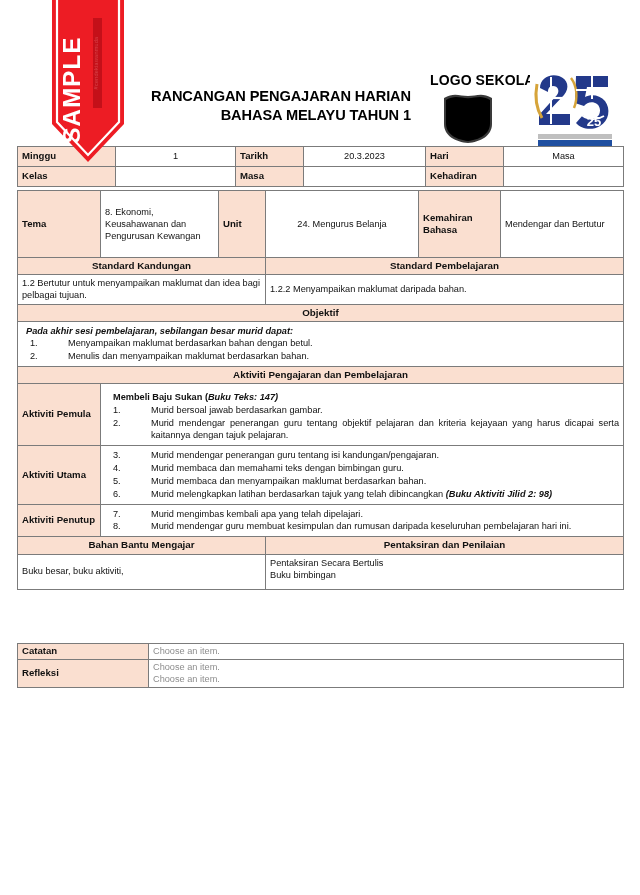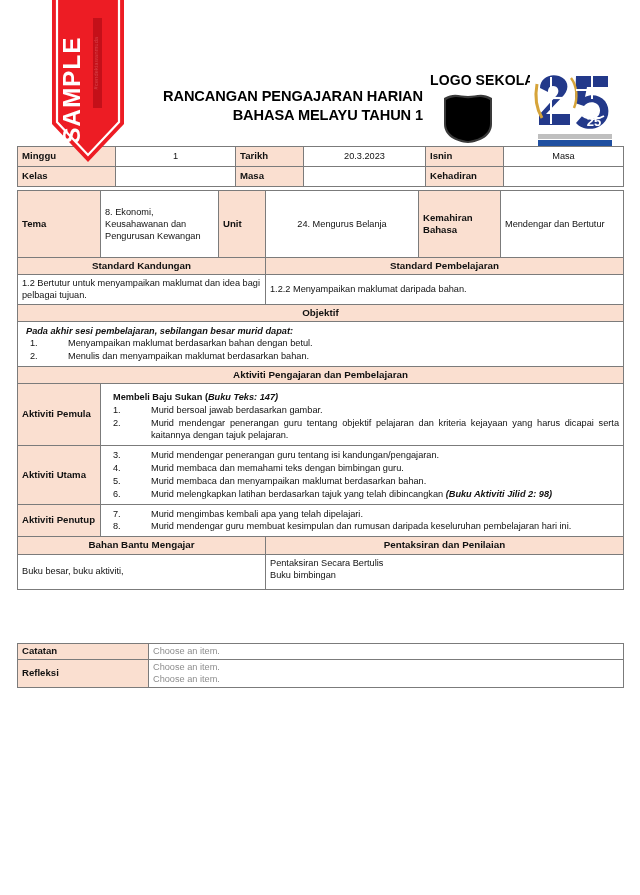--- a/index.html
+++ b/index.html
@@ -38,21 +38,21 @@
   
   .header {
     position: absolute;
     left: 0;
     top: 60px;
     width: 640px;
     height: 88px;
   }
   .title-block {
     position: absolute;
-    left: 93px;
+    left: 81px;
     top: 27px;
     width: 330px;
     text-align: right;
   }
   .title-line {
     font-size: 14.6px;
     font-weight: bold;
     letter-spacing: -0.1px;
     line-height: 19px;
     color: #000;
@@ -228,21 +228,21 @@
         <col style="width:122px">
       <col style="width:78px">
         <col style="width:120px">
     </colgroup>
     <tbody>
       <tr>
         <td class="lbl">Minggu</td>
         <td class="ctr mid">1</td>
         <td class="lbl">Tarikh</td>
         <td class="ctr mid">20.3.2023</td>
-        <td class="lbl">Isnin</td>
+        <td class="lbl">Hari</td>
         <td class="ctr mid">Masa</td>
       </tr>
       <tr>
         <td class="lbl">Kelas</td>
         <td class="ctr mid"></td>
         <td class="lbl">Masa</td>
         <td class="ctr mid"></td>
         <td class="lbl">Kehadiran</td>
         <td class="ctr mid"></td>
       </tr>

